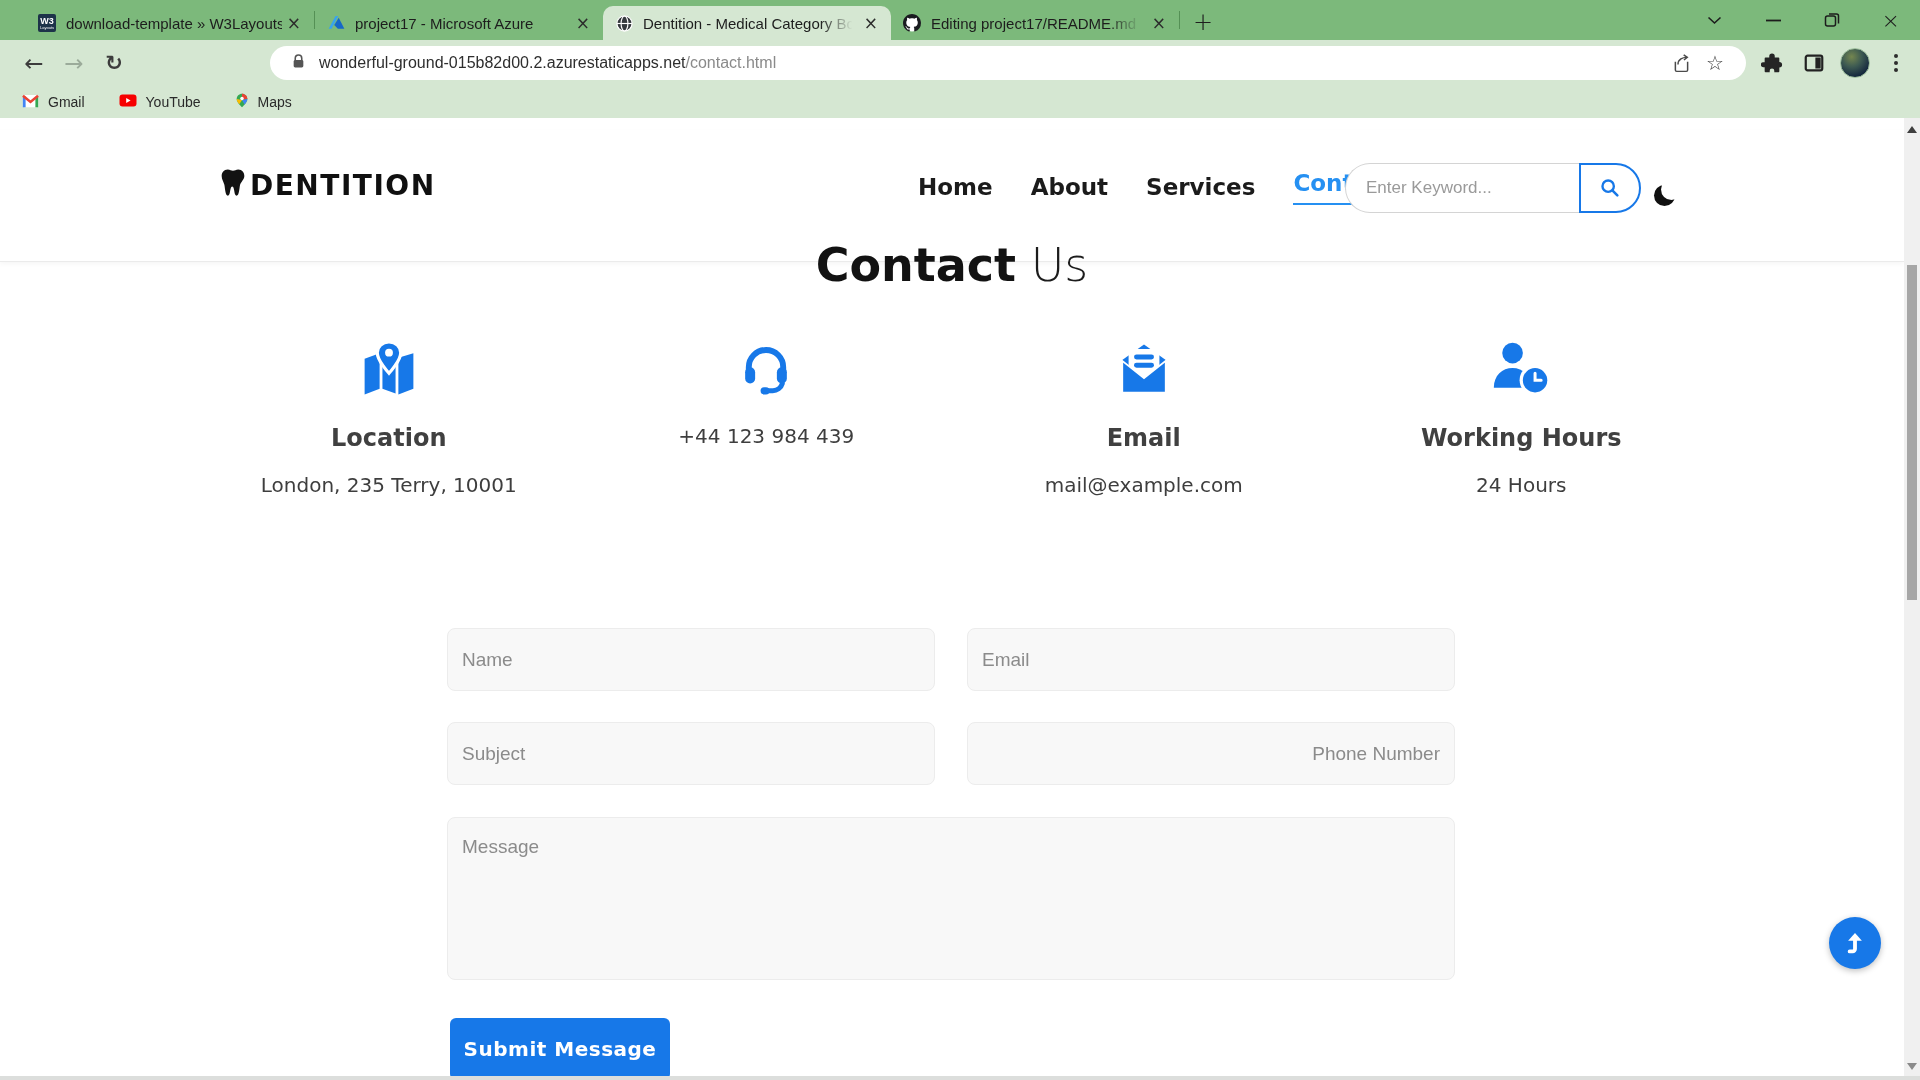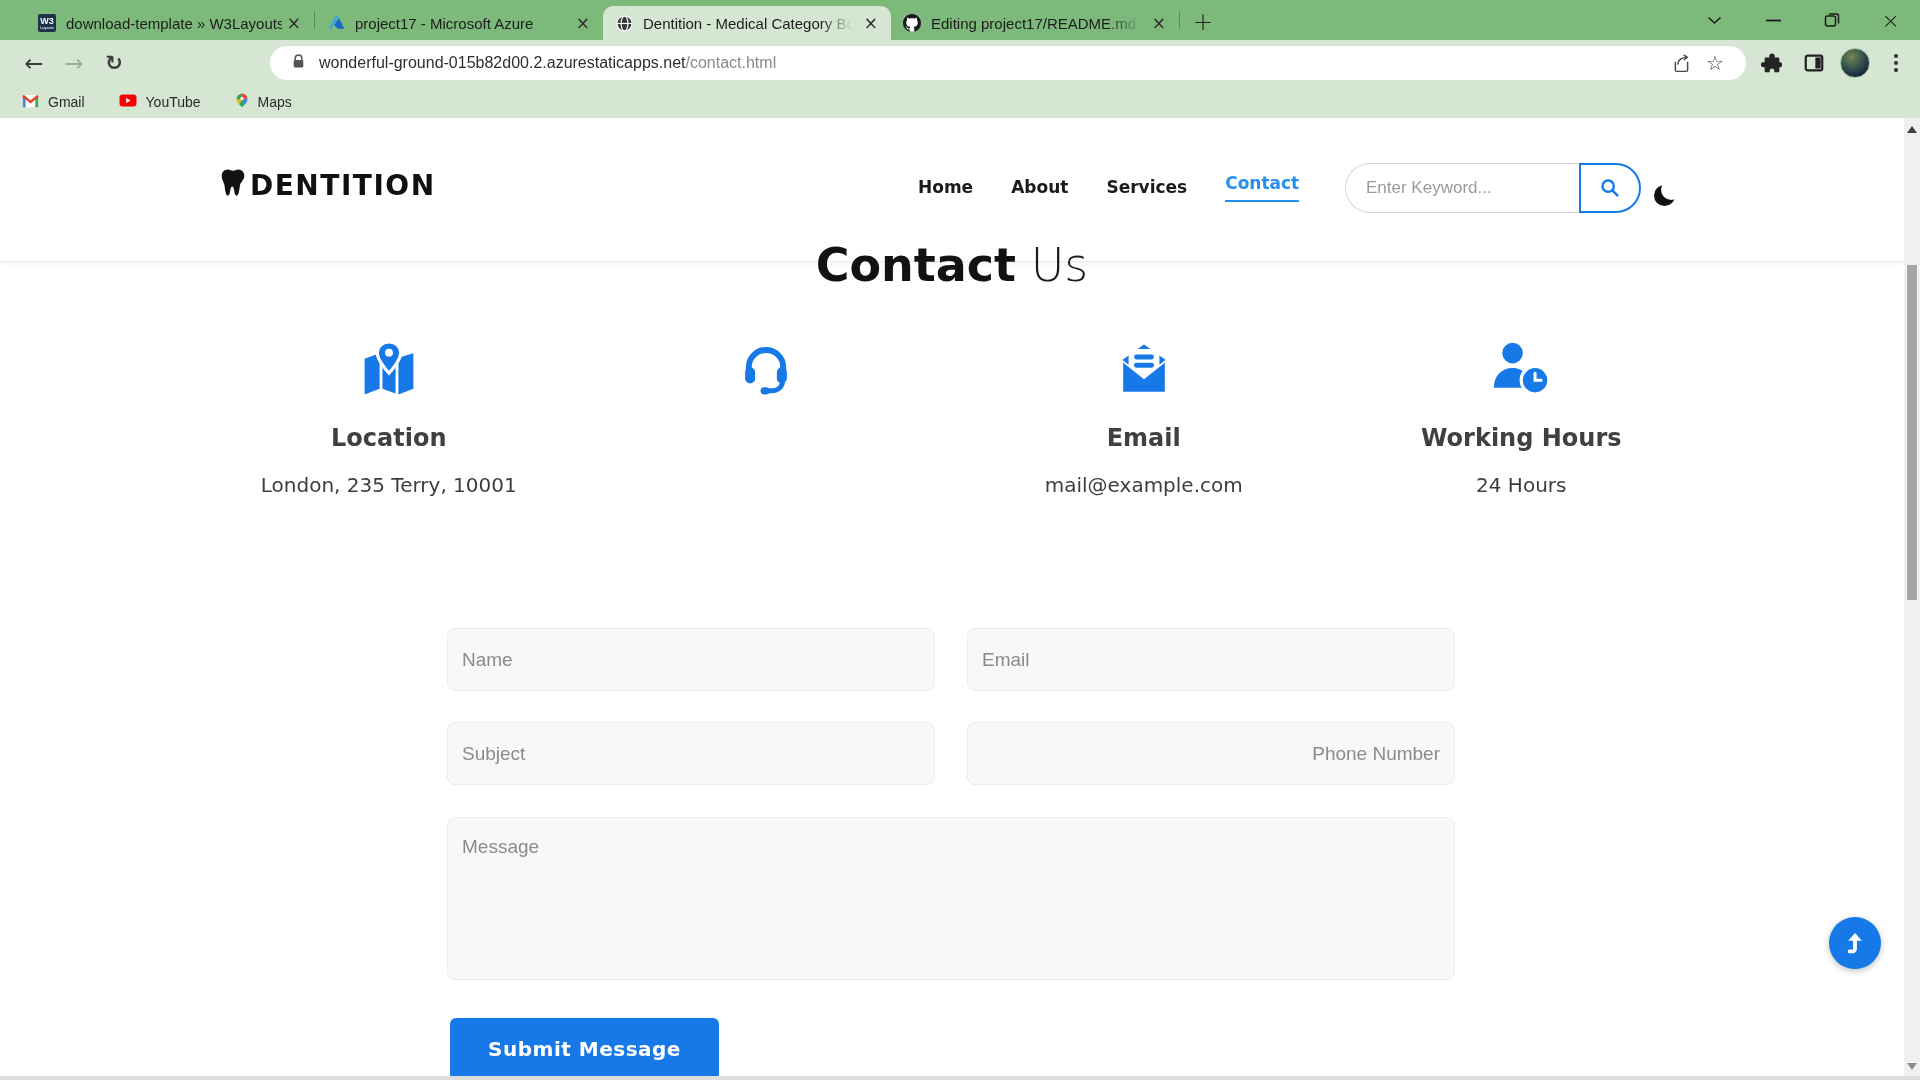--- a/index.html
+++ b/index.html
@@ -43,21 +43,21 @@
   
   .bookmarksbar { position:absolute; left:0; top:86px; width:1920px; height:32px; background:#d5e7d2; display:flex; align-items:center; padding-left:22px; gap:34px; }
   .bookmark { display:flex; align-items:center; gap:9px; font-size:14px; color:#2a2a2a; }
 
   
   .page { position:absolute; left:0; top:118px; width:1904px; height:962px; background:#fff; font-family:"DejaVu Sans",sans-serif; }
   .site-header { position:absolute; left:0; top:12px; width:1904px; height:132px; background:#fff; border-bottom:1px solid #ebebeb; box-shadow:0 2px 5px rgba(0,0,0,0.04); }
   .logo { position:absolute; left:216px; top:36px; display:flex; align-items:center; }
   .logo-text { font-size:28px; font-weight:800; letter-spacing:1.5px; color:#101010; }
   .site-nav { position:absolute; left:918px; top:0; height:114px; display:flex; align-items:center; gap:38px; }
-  .nav-link { font-size:17px; font-weight:600; color:#1b1b1b; }
+  .nav-link { font-size:23px; font-weight:600; color:#1b1b1b; }
   .nav-link.active { color:#2590f2; border-bottom:2px solid #2590f2; padding-bottom:7px; }
   .search-box { position:absolute; left:1345px; top:33px; width:296px; height:50px; display:flex; }
   .search-input { flex:1; min-width:0; border:1px solid #d4d4d4; border-right:none; border-radius:25px 0 0 25px; padding:0 0 0 20px; font-size:17px; font-family:"Liberation Sans",sans-serif; color:#333; outline:none; background:#fff; }
   .search-input::placeholder { color:#9a9a9a; }
   .search-btn { width:62px; background:#fff; border:2px solid #1778e8; border-radius:0 25px 25px 0; display:flex; align-items:center; justify-content:center; }
   .moon-toggle { position:absolute; left:1652px; top:48px; width:30px; height:30px; }
   .moon-crescent { position:absolute; left:9px; top:1px; width:21px; height:21px; border-radius:50%; box-shadow:-7px 6px 0 0 #101010; }
 
   .contact-heading { position:absolute; left:0; top:120px; width:1904px; text-align:center; font-size:46px; color:#121212; }
   .contact-heading .hb { font-weight:800; }
@@ -69,21 +69,21 @@
   .card-title { font-size:24px; font-weight:700; color:#404040; margin-bottom:21px; }
   .card-value { font-size:20px; color:#3e3e3e; }
 
   .cform input, .cform textarea { position:absolute; background:#f8f8f8; border:1px solid #ececec; border-radius:8px; font-size:19px; font-family:"Liberation Sans",sans-serif; color:#444; padding:0 14px; outline:none; }
   .cform input::placeholder, .cform textarea::placeholder { color:#8b8b8b; }
   .f-name    { left:447px; top:510px; width:488px; height:63px; }
   .f-email   { left:967px; top:510px; width:488px; height:63px; }
   .f-subject { left:447px; top:604px; width:488px; height:63px; }
   .f-phone   { left:967px; top:604px; width:488px; height:63px;text-align:right; }
   .f-message { left:447px; top:699px; width:1008px; height:163px; padding-top:18px !important; resize:none; }
-  .f-submit  { position:absolute; left:450px; top:900px; width:269px; height:62px; background:#1778e8; color:#fff; border:none; border-radius:6px; font-size:20px; font-weight:700; font-family:"DejaVu Sans",sans-serif; letter-spacing:0.5px; }
+  .f-submit  { position:absolute; left:450px; top:900px; width:220px; height:62px; background:#1778e8; color:#fff; border:none; border-radius:6px; font-size:20px; font-weight:700; font-family:"DejaVu Sans",sans-serif; letter-spacing:0.5px; }
 
   .scrolltop { position:absolute; left:1829px; top:799px; width:52px; height:52px; border-radius:50%; background:#1778e8; display:flex; align-items:center; justify-content:center; box-shadow:0 2px 6px rgba(0,0,0,0.25); }
 
   
   .scrollbar { position:absolute; right:0; top:118px; width:16px; height:962px; background:#f0f0f0; }
   .sb-up { position:absolute; left:3px; top:8px; width:0; height:0; border-left:5px solid transparent; border-right:5px solid transparent; border-bottom:7px solid #3f3f3f; }
   .sb-down { position:absolute; left:3px; bottom:10px; width:0; height:0; border-left:5px solid transparent; border-right:5px solid transparent; border-top:7px solid #8a8a8a; }
   .sb-thumb { position:absolute; left:3px; top:147px; width:10px; height:335px; background:#a6a6a6; }
 
   .bottom-edge { position:absolute; left:0; top:1076px; width:1920px; height:4px; background:#dcdedc; z-index:50; }
@@ -294,20 +294,21 @@
       <div class="card">
         <div class="card-icon">
           <svg width="58" height="58" viewBox="0 0 64 64">
               <path d="M13 36 v-6 a19 19 0 0 1 38 0 v6" fill="none" stroke="#1778e8" stroke-width="6.5" stroke-linecap="round"></path>
               <rect x="9" y="30" width="11" height="18" rx="5.5" fill="#1778e8"></rect>
               <rect x="44" y="30" width="11" height="18" rx="5.5" fill="#1778e8"></rect>
               <path d="M50 48 a11 11 0 0 1 -11 8 h-7" fill="none" stroke="#1778e8" stroke-width="5.5" stroke-linecap="round"></path>
               <rect x="26" y="52" width="10" height="8" rx="4" fill="#1778e8"></rect>
             </svg>
         </div>
+        <div class="card-value">+44 123 984 439</div>
       </div>
       <div class="card">
         <div class="card-icon">
           <svg width="58" height="58" viewBox="0 0 64 64">
               <path d="M8 22 L32 5 L56 22 V32 H8 Z" fill="#1778e8"></path>
               <rect x="15" y="10" width="34" height="28" rx="2" fill="#fff"></rect>
               <rect x="21" y="16" width="22" height="5.5" rx="2.7" fill="#1778e8"></rect>
               <rect x="21" y="25" width="22" height="5.5" rx="2.7" fill="#1778e8"></rect>
               <path d="M8 23 L32 42 L56 23 V58 H8 Z" fill="#1778e8" stroke="#fff" stroke-width="2"></path>
             </svg>

